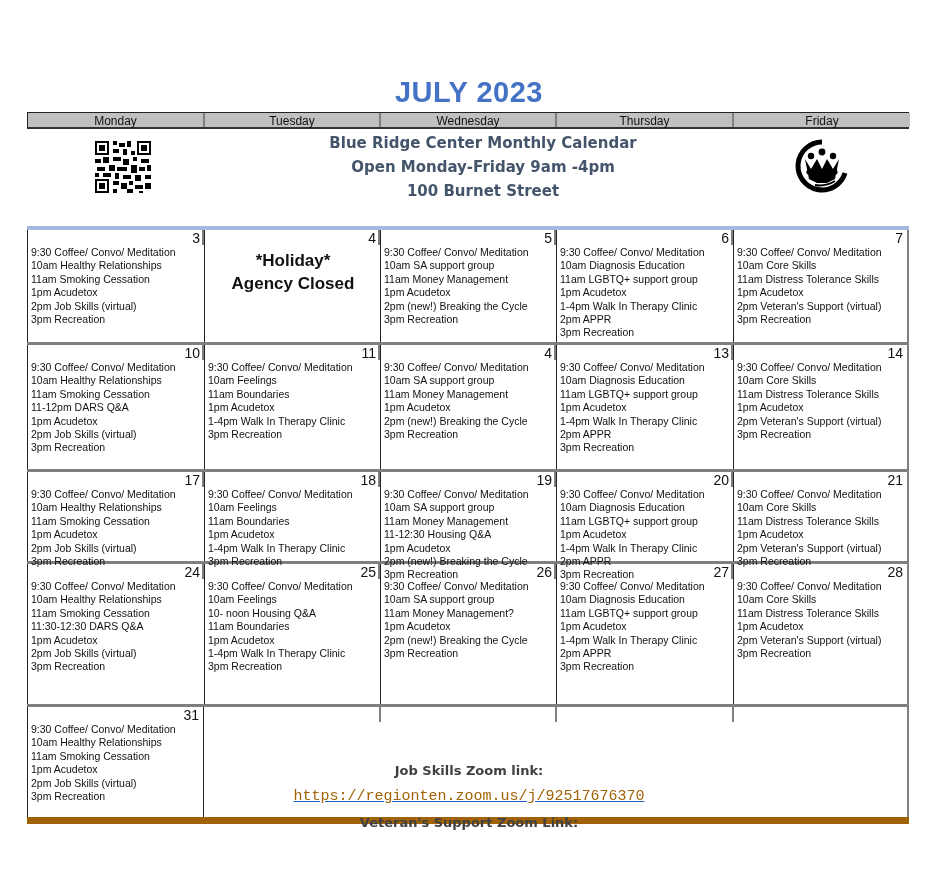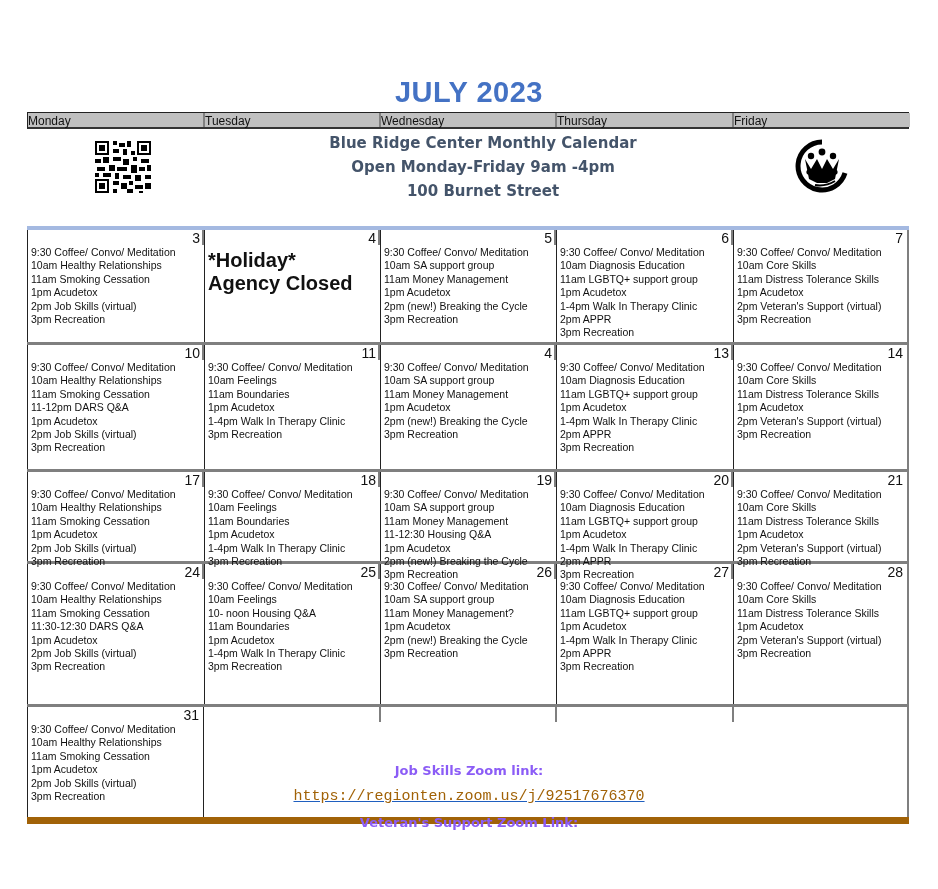--- a/index.html
+++ b/index.html
@@ -1,35 +1,35 @@
 <!DOCTYPE html>
 <html><head>
 <meta charset="utf-8">
 <style>
   html, body { margin:0; padding:0; background:#ffffff; }
   body { width:938px; height:889px; position:relative; overflow:hidden; font-family:"Liberation Sans", sans-serif; }
   .title { position:absolute; left:0; width:938px; top:76px; text-align:center; color:#4472c4; font-weight:bold; font-size:29px; letter-spacing:0.5px; }
   .dayhdr { position:absolute; left:27px; top:112px; width:882px; height:17px; display:flex; border:1px solid #222; box-sizing:border-box; border-bottom:2px solid #333; }
-  .dayhdr div { flex:0 0 auto; background:#c0c0c0; text-align:left; font-size:12px; line-height:16px; color:#111; border-right:2px solid #808080; box-sizing:border-box; }
+  .dayhdr div { flex:0 0 auto; background:#c0c0c0; text-align:center; font-size:12px; line-height:16px; color:#111; border-right:2px solid #808080; box-sizing:border-box; }
   .dayhdr div:last-child { border-right:none; }
   .header-info { position:absolute; left:219px; width:528px; top:131px; text-align:center; color:#44546a; font-weight:bold; font-size:16px; line-height:24px; font-family:"DejaVu Sans", sans-serif; }
   .header-info div { font-size:15px; }
   .qr { position:absolute; left:95px; top:141px; width:56px; height:52px; }
   .logo { position:absolute; left:795px; top:139px; width:54px; height:56px; }
   .sepbar { position:absolute; left:27px; top:226px; width:882px; height:4px; background:#a4b9e1; }
   .grid { position:absolute; left:27px; top:230px; width:882px; }
   .row { display:flex; border-bottom:3px solid #7f7f7f; box-sizing:border-box; }
   .cell { position:relative; box-sizing:border-box; border-left:1px solid #222; padding:1px 2px 0 3px; }
   .cell:last-child { border-right:2px solid #7f7f7f; }
   .daynum { text-align:right; font-size:14px; line-height:15px; color:#111; padding-right:2px; }
   .daynum-bar { position:absolute; right:0; top:0; width:2px; height:15px; background:#7f7f7f; }
   .ev { font-size:10.5px; line-height:13.4px; color:#111; white-space:nowrap; }
-  .holiday { font-weight:bold; font-size:20px; line-height:23px; color:#111; margin-top:4px; }
+  .holiday { text-align:center; font-weight:bold; font-size:17px; line-height:23px; color:#111; margin-top:4px; }
   .links { position:absolute; left:205px; width:528px; top:758px; text-align:center; font-family:"DejaVu Sans", sans-serif; }
-  .links .lbl { font-weight:bold; font-size:13px; color:#8b5cf6; line-height:26px; }
+  .links .lbl { font-weight:bold; font-size:13px; color:#404040; line-height:26px; }
   .links .url { font-size:15px; color:#a16207; line-height:26px; text-decoration:underline; text-decoration-color:#1f5fbf;font-family:Liberation Mono, monospace; }
   .links .url.nou { text-decoration:none; }
 </style>
 </head>
 <body>
 
 <div class="title">JULY 2023</div>
 
 <div class="dayhdr">
   <div style="width:177px">Monday</div>

